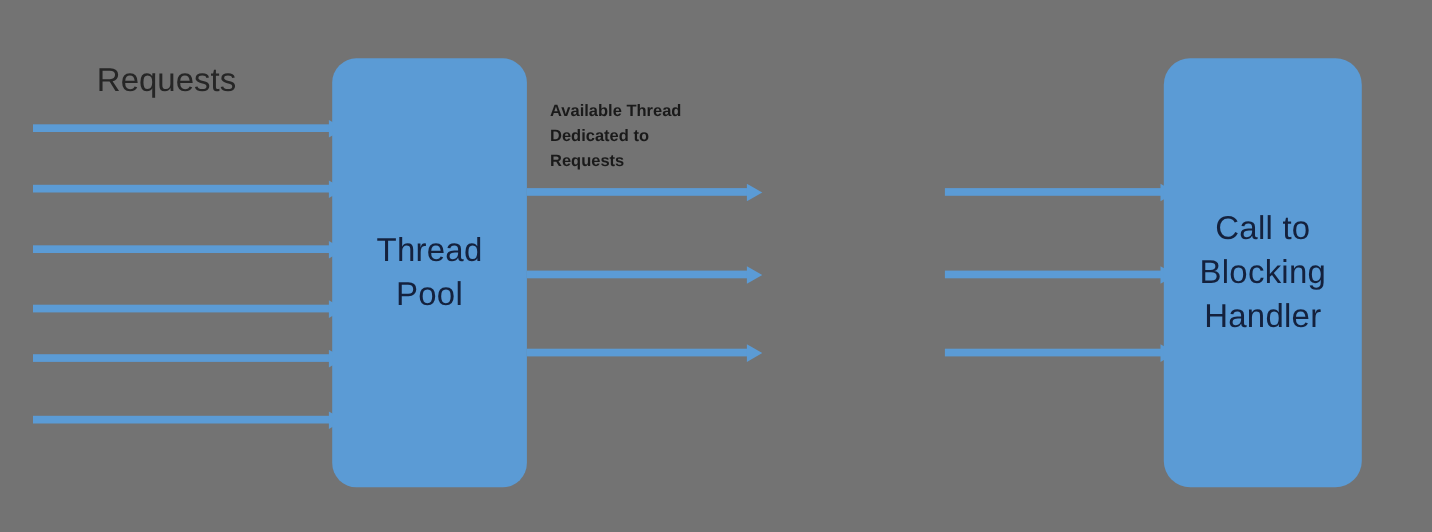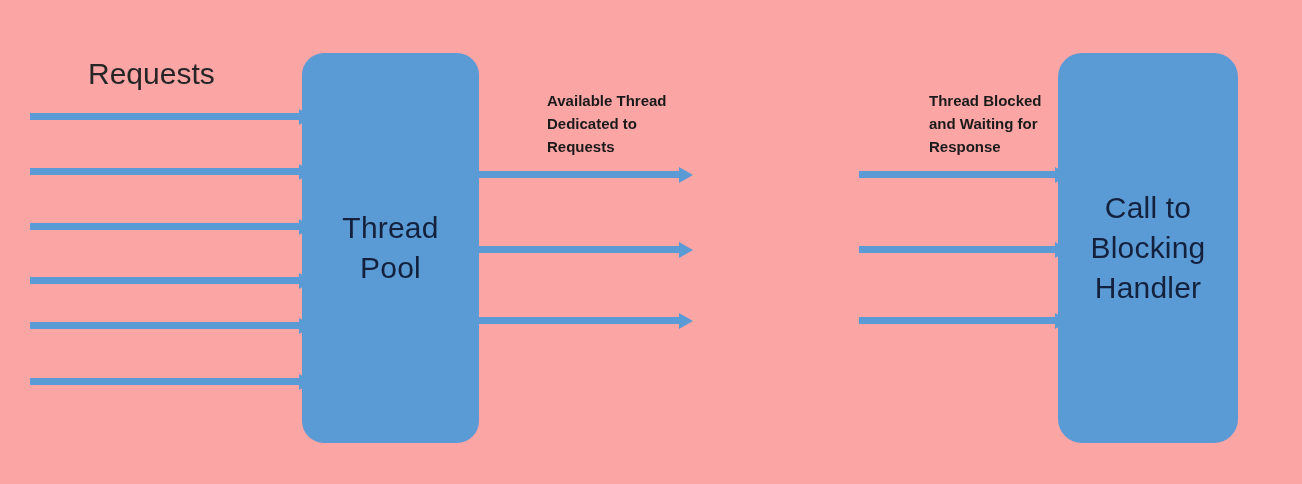--- a/index.html
+++ b/index.html
@@ -7,21 +7,21 @@
     padding: 0;
     background: #ffffff;
   }
   body {
     font-family: "Liberation Sans", sans-serif;
   }
   #canvas {
     position: relative;
     width: 1302px;
     height: 484px;
-    background: #fca5a5;
+    background: #737373;
     overflow: hidden;
   }
   
   .node-box {
     position: absolute;
     background: #5B9BD5;
     border-radius: 22px;
     display: flex;
     align-items: center;
     justify-content: center;
@@ -74,40 +74,36 @@
     z-index: 4;
   }
   .flow-label {
     position: absolute;
     font-size: 15px;
     line-height: 23px;
     font-weight: bold;
     color: #1a1a1a;
     white-space: pre-line;
     z-index: 4;
-    margin-left: 47px;
   }
   #label-requests        { left: 88px;  top: 57px; }
   #label-available-thread{ left: 500px; top: 89px; width: 175px; }
   #label-thread-blocked  { left: 882px; top: 89px; width: 175px; }
 </style>
 </head>
 <body>
 
 <div id="canvas">
 
   <div class="title-text" id="label-requests">Requests</div>
 
   <div class="flow-label" id="label-available-thread">Available Thread
 Dedicated to
 Requests</div>
 
-  <div class="flow-label" id="label-thread-blocked">Thread Blocked
-and Waiting for
-Response</div>
 
   <div id="arrow-layer">
       <div class="arrow" style="left: 30px; top: 113px; width: 270px; background: rgb(91, 155, 213);"></div>
       <div class="arrow" style="left: 30px; top: 168px; width: 270px; background: rgb(91, 155, 213);"></div>
       <div class="arrow" style="left: 30px; top: 223px; width: 270px; background: rgb(91, 155, 213);"></div>
       <div class="arrow" style="left: 30px; top: 277px; width: 270px; background: rgb(91, 155, 213);"></div>
       <div class="arrow" style="left: 30px; top: 322px; width: 270px; background: rgb(91, 155, 213);"></div>
       <div class="arrow" style="left: 30px; top: 378px; width: 270px; background: rgb(91, 155, 213);"></div>
       <div class="arrow" style="left: 479px; top: 171px; width: 201px; background: rgb(91, 155, 213);"></div>
       <div class="arrow" style="left: 479px; top: 246px; width: 201px; background: rgb(91, 155, 213);"></div>

